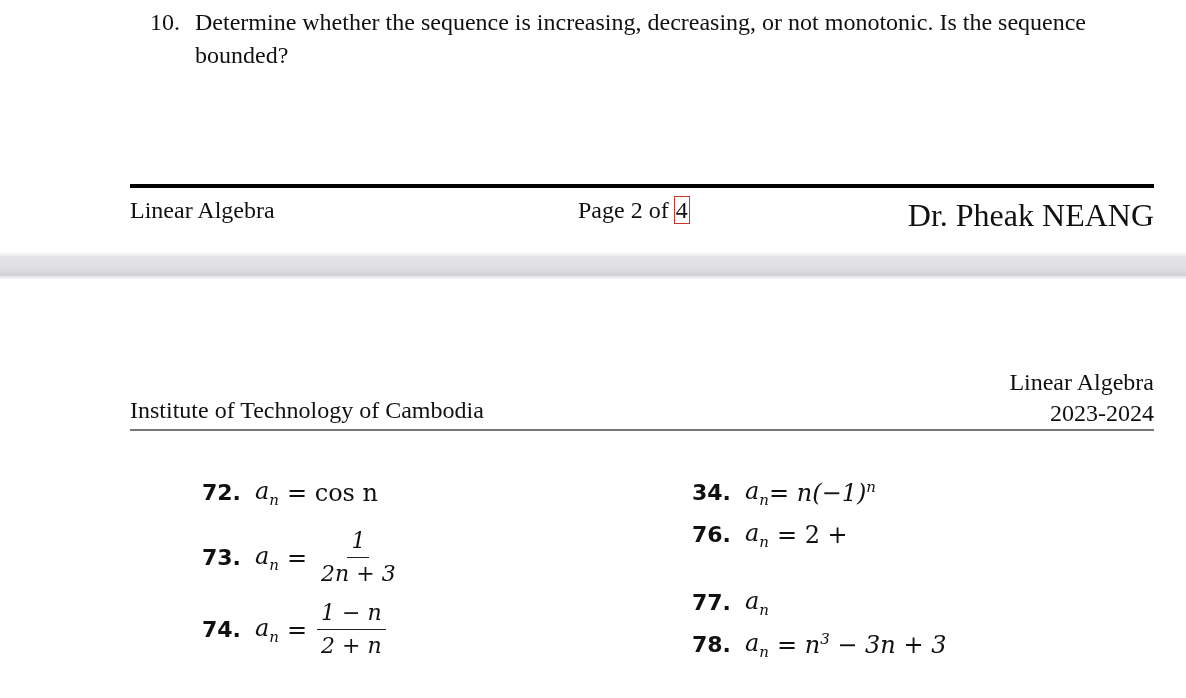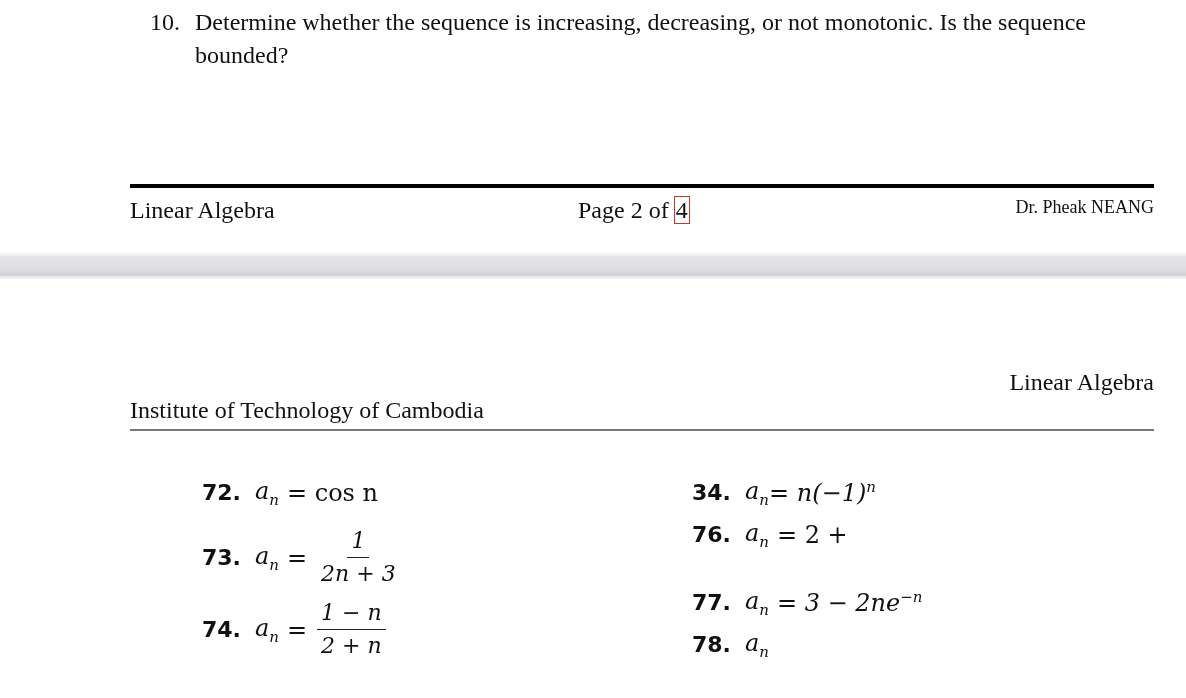--- a/index.html
+++ b/index.html
@@ -20,21 +20,21 @@
     .serif { font-family: "Liberation Serif", "DejaVu Serif", serif; }
     .q10 {
       position: absolute; left: 150px; top: 6px; width: 1010px;
       font-size: 24px; line-height: 33px;
     }
     .q10 .num { position: absolute; left: 0; top: 0; }
     .q10 .text { margin-left: 45px; display: block; }
     .footer-rule { position: absolute; left: 130px; top: 184px; width: 1024px; height: 4px; background: #000; }
     .footer-left { position: absolute; left: 130px; top: 197px; font-size: 24px; }
     .footer-center { position: absolute; left: 578px; top: 197px; font-size: 24px; }
-    .footer-right { position: absolute; right: 32px; top: 197px; font-size: 18px; }
+    .footer-right { position: absolute; right: 32px; top: 197px; font-size: 32px; }
     .page-link { outline: 1.5px solid #c0392b; outline-offset: 0px; padding: 0 1px; }
     .header-left { position: absolute; left: 130px; top: 118px; font-size: 24px; }
     .header-right { position: absolute; right: 32px; top: 88px; font-size: 24px; text-align: right; line-height: 31px; }
     .header-rule { position: absolute; left: 130px; top: 150px; width: 1024px; height: 2px; background: #777; }
     .ex { position: absolute; font-size: 24px; display: flex; align-items: center; white-space: nowrap; }
     .ex .n { font-family: "DejaVu Sans", sans-serif; font-weight: bold; font-size: 22px; margin-right: 14px; }
     .ex .m { font-family: "DejaVu Serif", serif; font-style: italic; }
     .ex .up { font-style: normal; text-align: center; }
     .frac { display: inline-flex; flex-direction: column; align-items: center; vertical-align: middle; margin-left: 10px; font-size: 22px; }
     .frac .numr { padding: 0 4px 2px 4px; border-bottom: 1.5px solid #222; line-height: 28px; }
@@ -56,20 +56,21 @@
   </div>
   <div class="footer-right serif">Dr. Pheak NEANG</div>
 </div>
 
 <div class="gap"></div>
 
 <div class="page page-bottom">
   <div class="header-left serif">Institute of Technology of Cambodia</div>
   <div class="header-right serif">
     <div>Linear Algebra</div>
+    <div>2023-2024</div>
   </div>
   <div class="header-rule"></div>
 
   <div class="ex" style="left:202px; top:198px;">
     <span class="n">72.</span>
     <span class="m"><span>a</span><sub>n</sub></span>
     <span class="m up" style="margin-left:8px">= cos n</span>
   </div>
 
   <div class="ex" style="left:202px; top:248px;">
@@ -100,20 +101,20 @@
 
   <div class="ex" style="left:692px; top:240px;">
     <span class="n">76.</span>
     <span class="m"><span>a</span><sub>n</sub></span>
     <span class="m up" style="margin-left:8px">= 2 +</span>
   </div>
 
   <div class="ex" style="left:692px; top:308px;justify-content:flex-end;">
     <span class="n">77.</span>
     <span class="m"><span>a</span><sub>n</sub></span>
-    <span class="m" style="margin-left:8px"><span>= 3 − 2ne</span><sup>−n</sup></span>
   </div>
 
   <div class="ex" style="left:692px; top:350px;">
     <span class="n">78.</span>
     <span class="m"><span>a</span><sub>n</sub></span>
+    <span class="m" style="margin-left:8px"><span>= n</span><sup>3</sup><span> − 3n + 3</span></span>
   </div>
 </div>
 
 </body></html>

